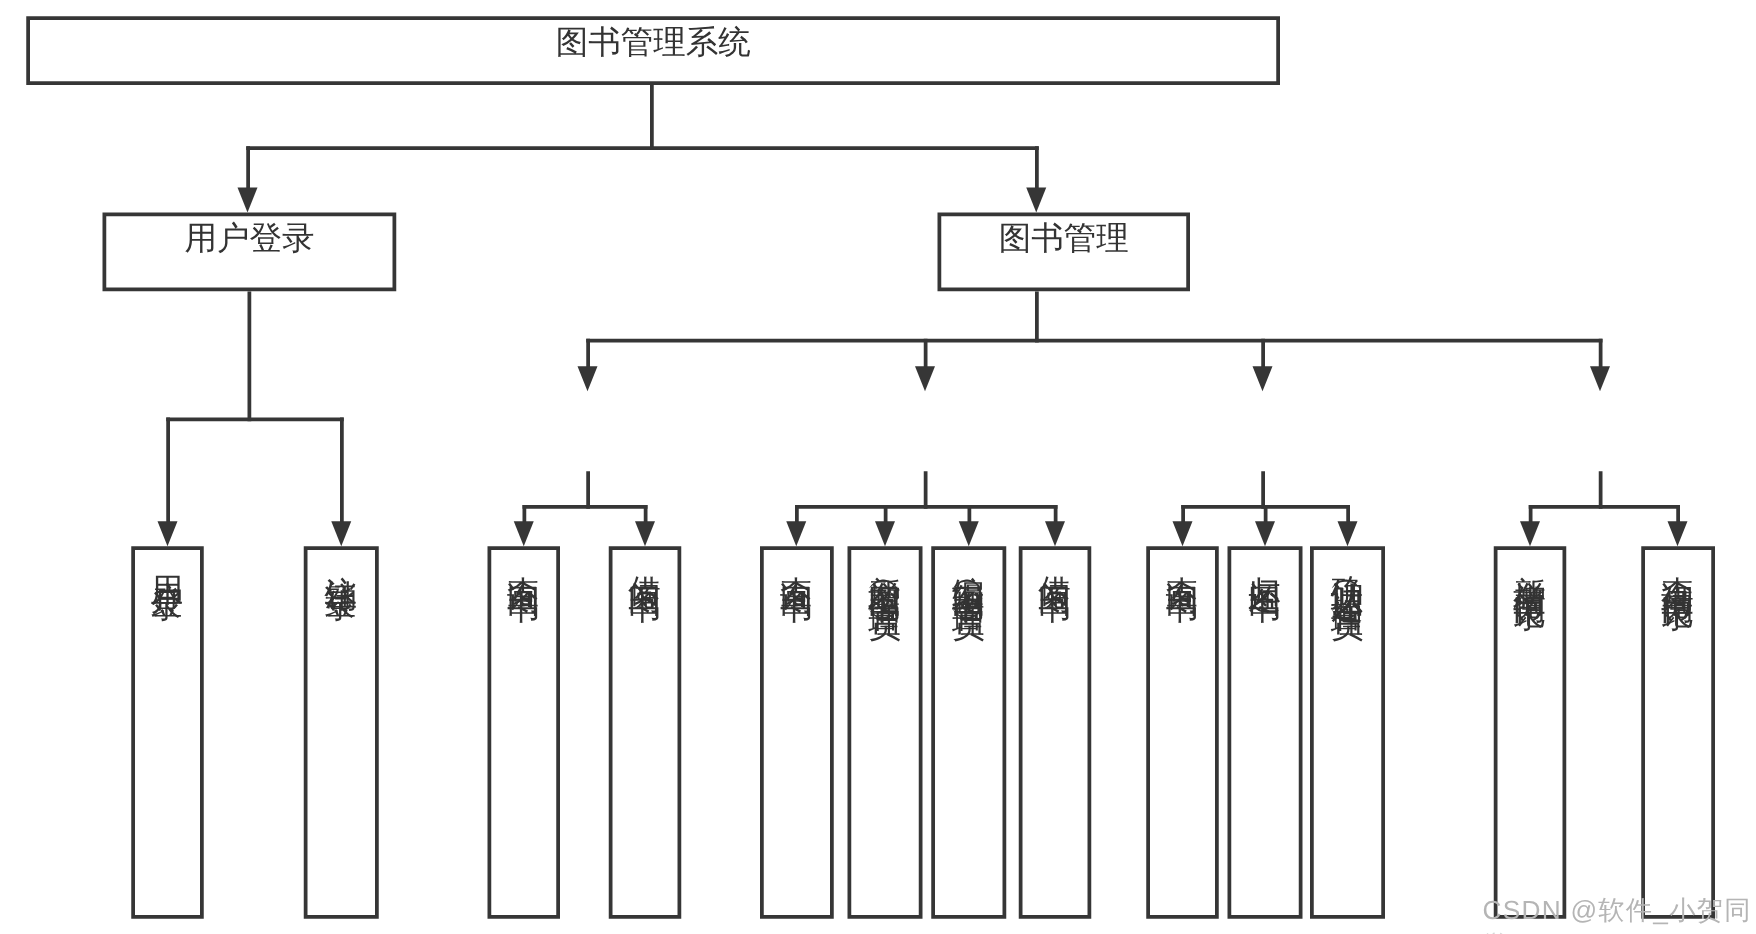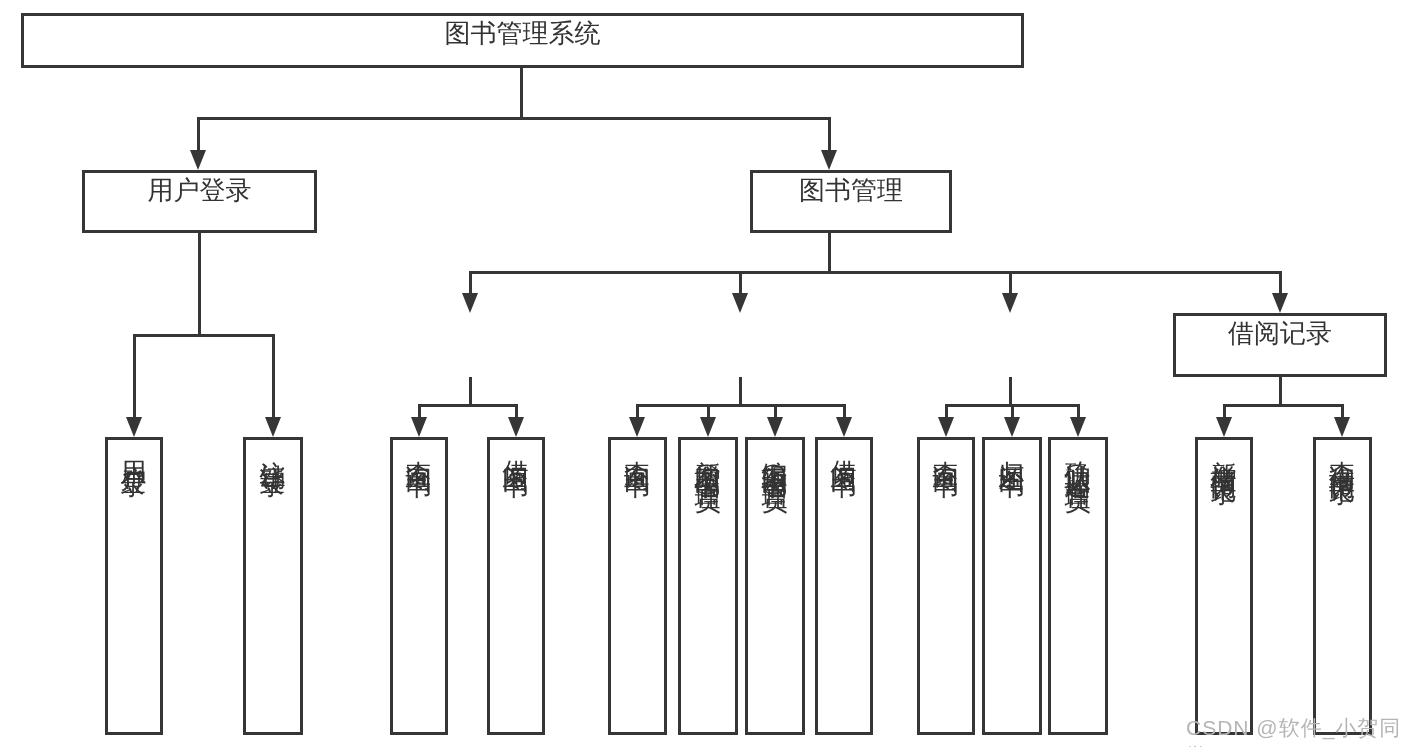--- a/index.html
+++ b/index.html
@@ -79,23 +79,20 @@
     <span>图书管理系统</span>
   </div>
 
   <div class="box" style="left:82px;top:170px;width:235px;height:63px;">
     <span>用户登录</span>
   </div>
   <div class="box" style="left:734px;top:170px;width:202px;height:63px;margin-left:16px;">
     <span>图书管理</span>
   </div>
 
-  <div class="box" style="left:1173px;top:313px;width:214px;height:64px;">
-    <span>借阅记录</span>
-  </div>
 
   <div class="box leaf" style="left:105px;top:437px;width:58px;height:298px;">
     <span class="vtext">用户登录</span>
   </div>
   <div class="box leaf" style="left:243px;top:437px;width:60px;height:298px;">
     <span class="vtext">注销登录</span>
   </div>
 
   <div class="box leaf" style="left:390px;top:437px;width:58px;height:298px;">
     <span class="vtext">查询图书</span>

